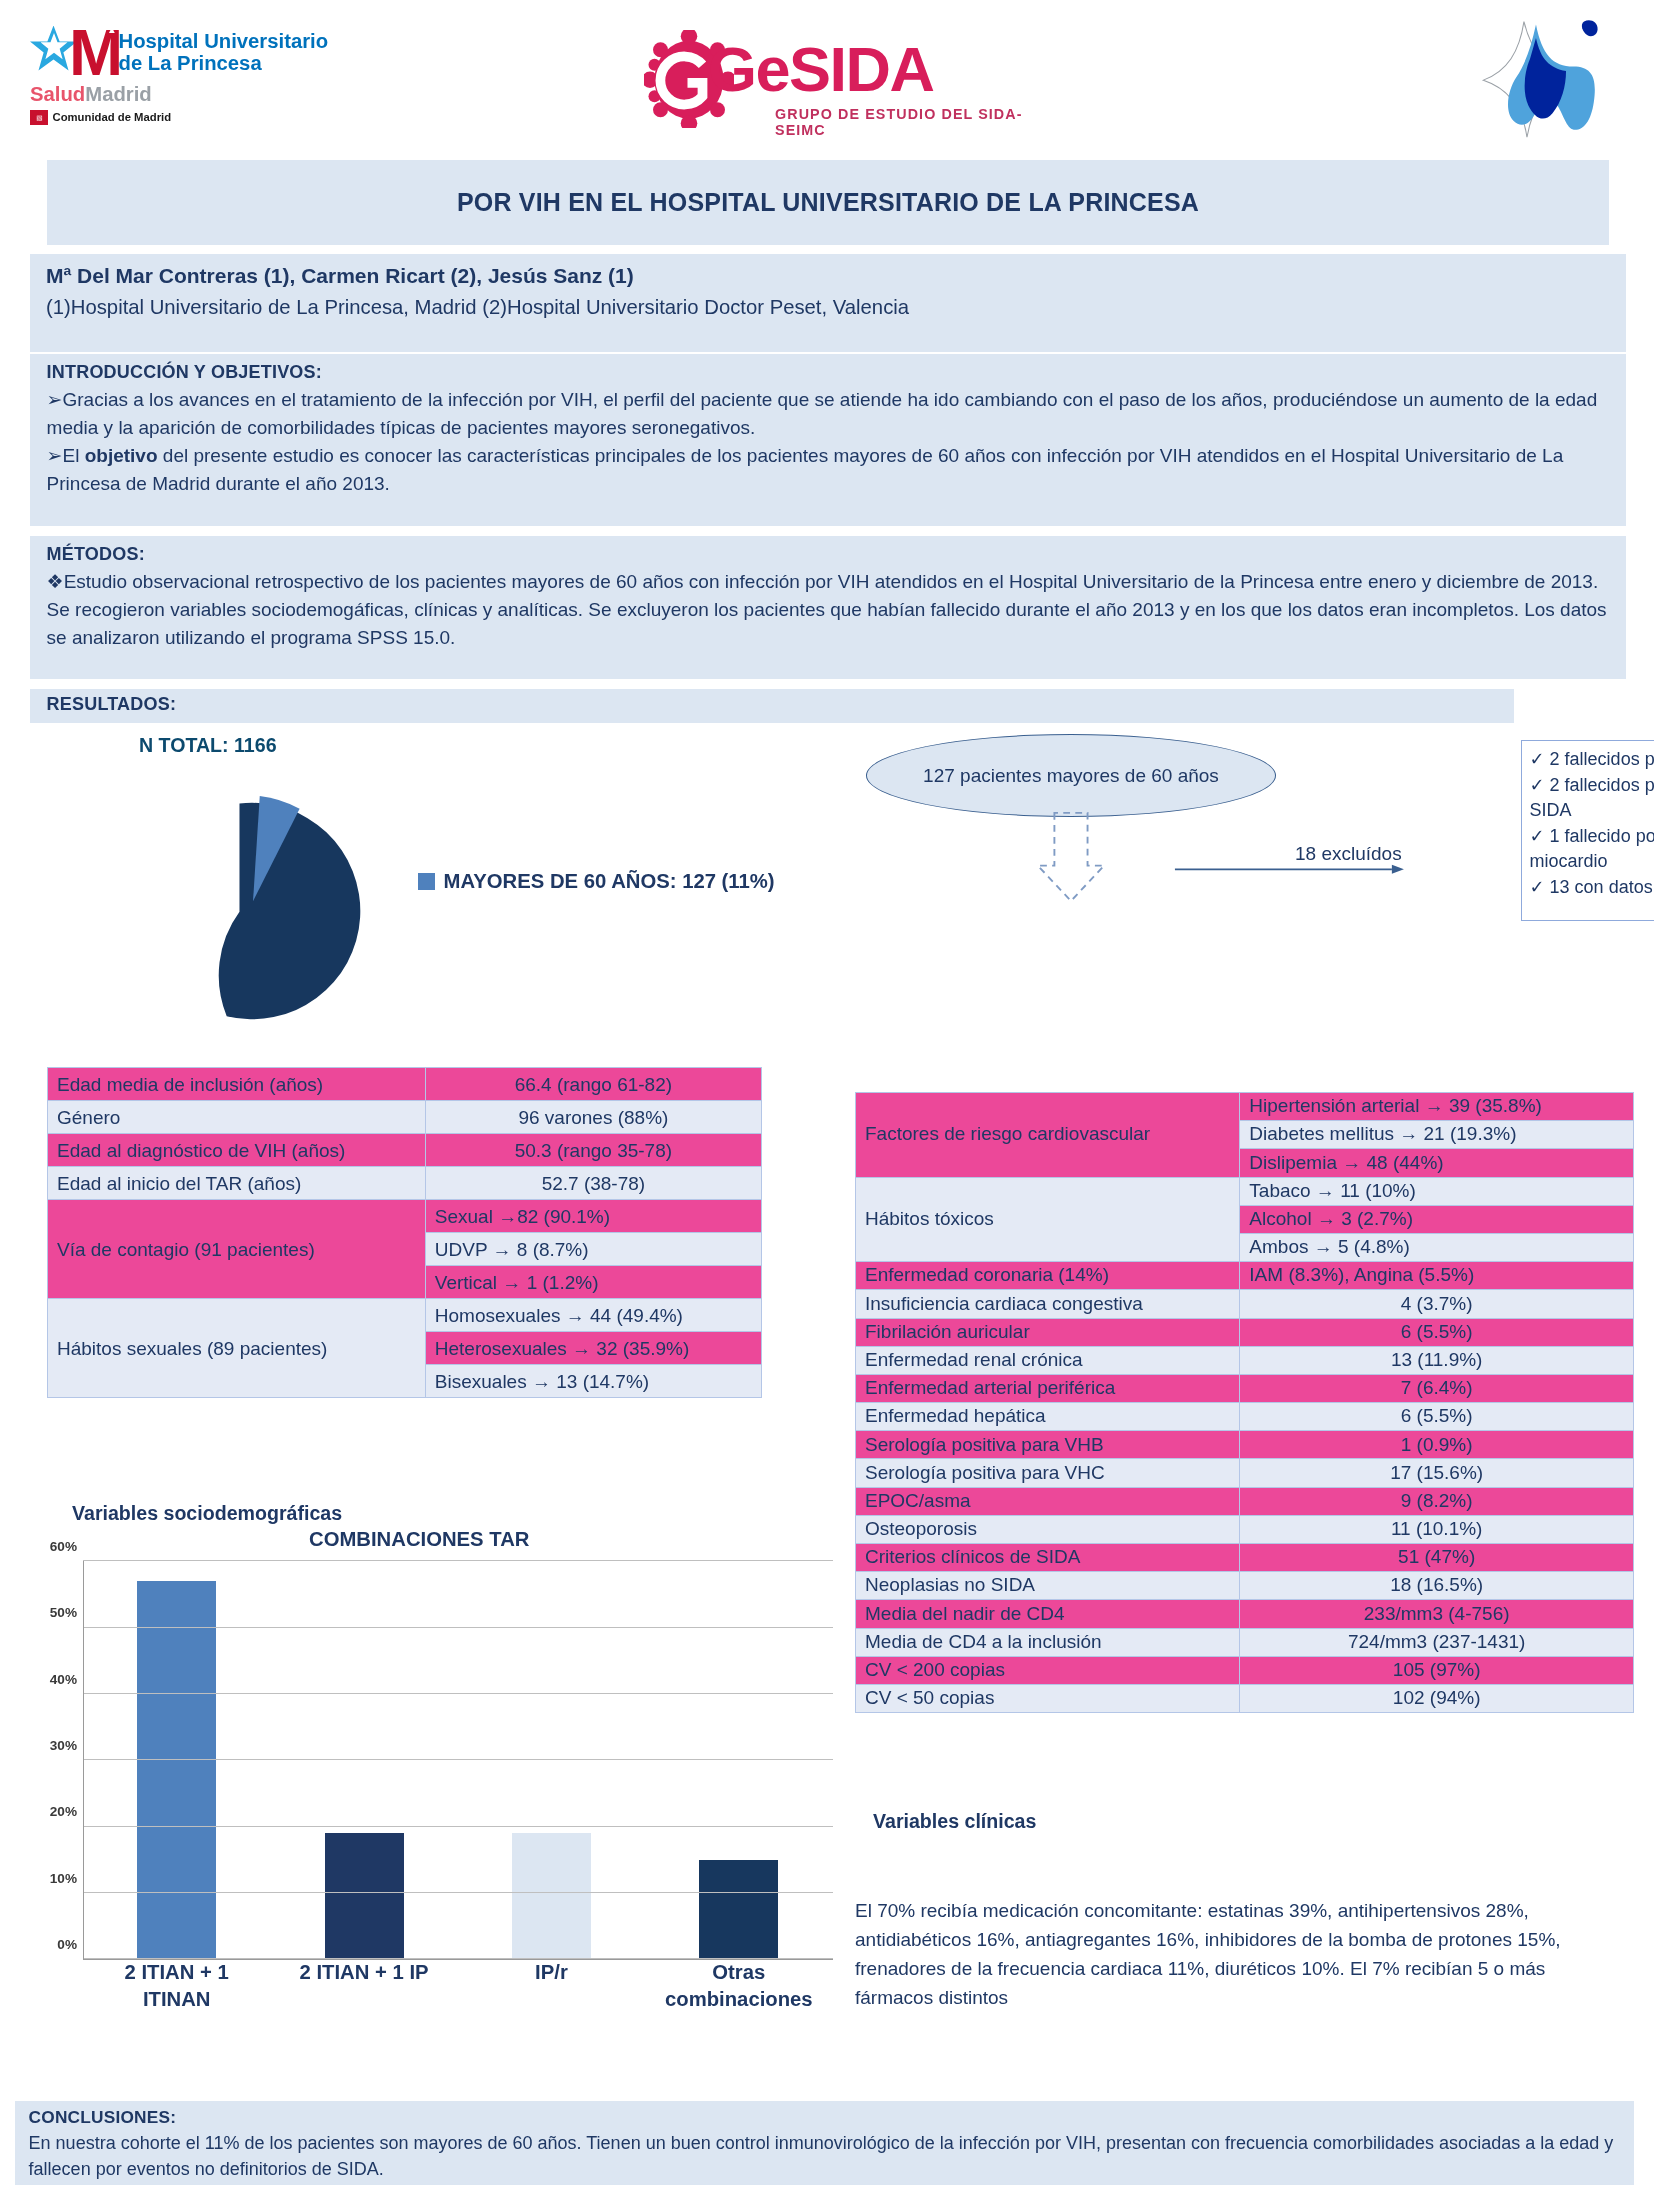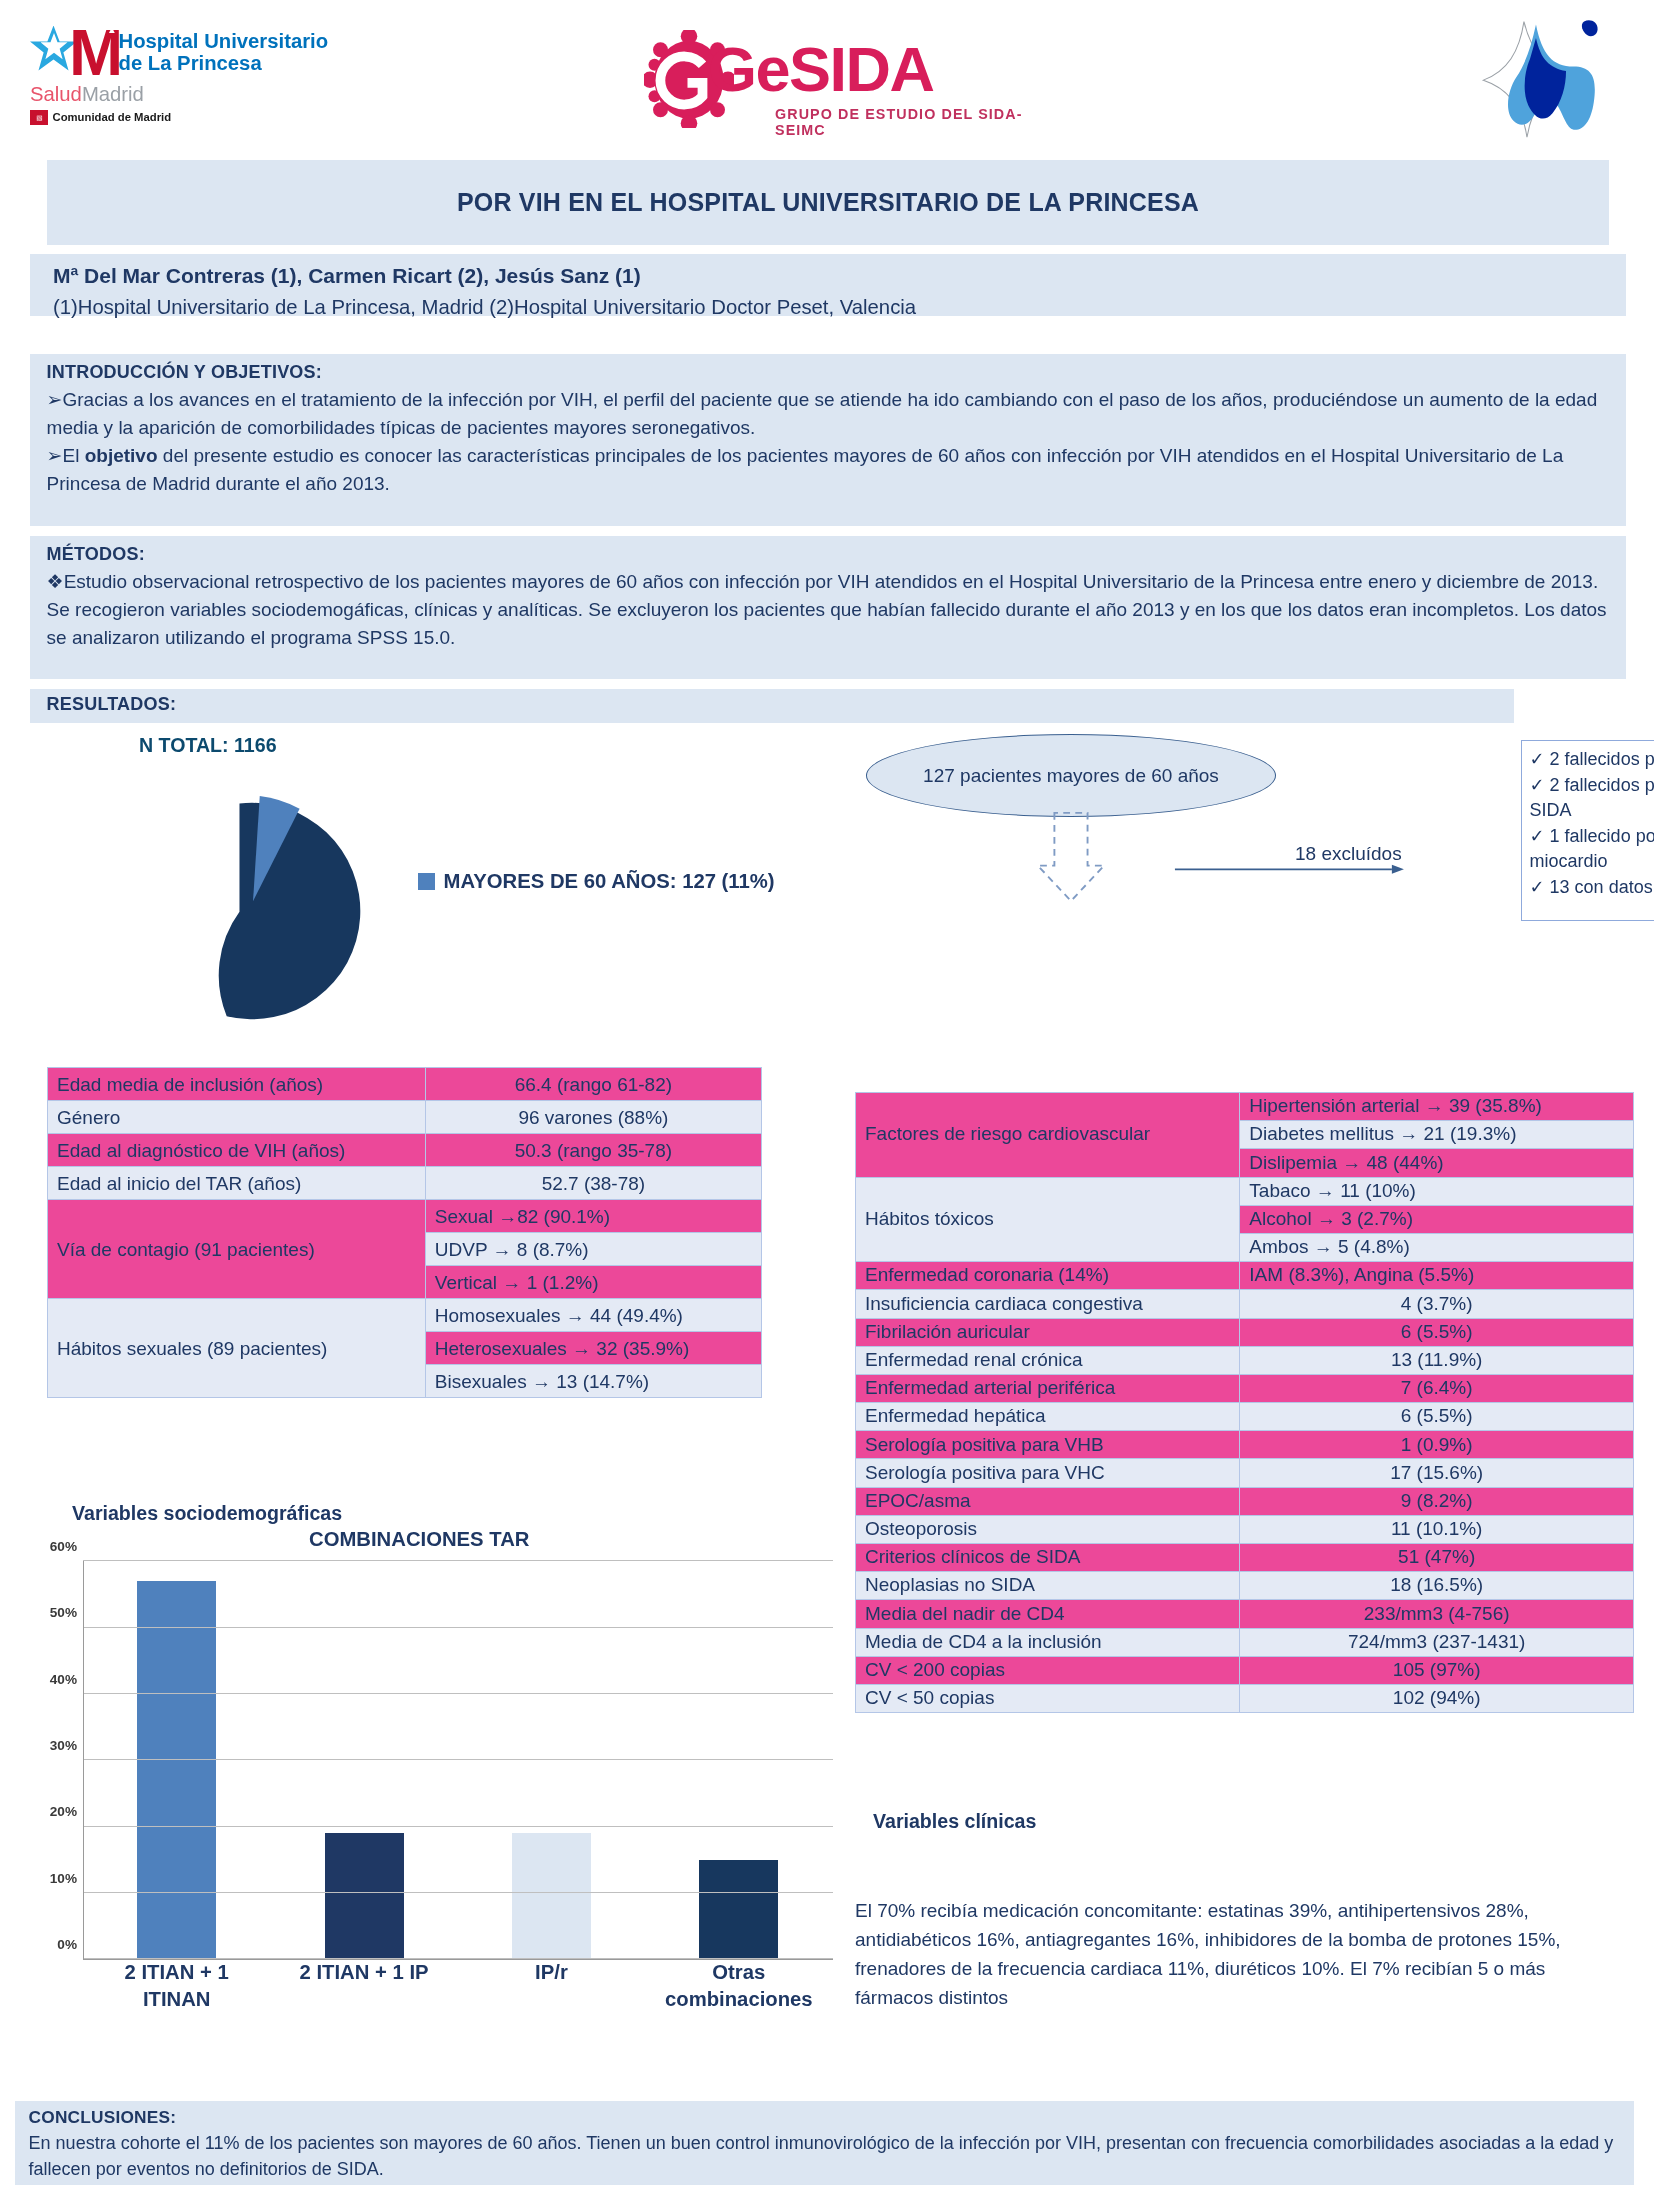--- a/index.html
+++ b/index.html
@@ -29,21 +29,21 @@
     background:#ffffff;
     clip-path: polygon(50% 0%, 63% 32%, 100% 32%, 71% 54%, 82% 90%, 50% 68%, 18% 90%, 29% 54%, 0% 32%, 37% 32%);
   }
   .hup-m {
     position:absolute; left:39px; top:0px;
     font-size:65px; font-weight:bold; color:#C8102E; line-height:59px;
     font-family:"Liberation Sans", sans-serif; letter-spacing:-3px;
   }
   .hup-crown { position:absolute; left:56px; top:1.5px; font-size:9.8px; color:#ffffff; letter-spacing:0.8px;}
   .hup-name { font-size:20.3px; font-weight:bold; color:#0072BC; line-height:22.6px; margin-left:7.5px; }
-  .hup-salud { font-size:20.3px; font-weight:normal; margin-top:1.5px; }
+  .hup-salud { font-size:20.3px; font-weight:bold; margin-top:1.5px; }
   .hup-salud .s1 { color:#E8546B; }
   .hup-salud .s2 { color:#9AA0A6; }
   .hup-cm { display:flex; align-items:center; margin-top:3.8px; }
   .cm-box {
     width:18px; height:15px; background:#C8102E; color:#fff;
     font-size:6.8px; text-align:center; line-height:15px; letter-spacing:-0.8px;
   }
   .cm-text { font-size:11.3px; font-weight:bold; color:#1a1a1a; margin-left:4.5px; }
 
   .logo-gesida { position:absolute; left:636px; top:13.6px; width:422px; height:132px; }
@@ -61,22 +61,22 @@
 
   
   .title-band {
     position:absolute; left:47px; top:160px; width:1562px; height:85px;
     background:#DCE6F2; display:flex; flex-direction:column;
     align-items:center; justify-content:center;
   }
   .title-line { font-size:25px; font-weight:bold; color:#1F3864; line-height:35px; letter-spacing:0.2px;}
 
   .authors-band {
-    position:absolute; left:30px; top:254px; width:1596px; height:62px;
-    background:#DCE6F2; padding:6px 23px;
+    position:absolute; left:30px; top:254px; width:1596px; height:98px;
+    background:#DCE6F2; padding:6px 16px;
   }
   .authors-1 { font-size:21px; font-weight:bold; color:#1F3864; line-height:32px; }
   .authors-2 { font-size:20.3px; color:#1F3864; line-height:30px; }
 
   
   .block {
     position:absolute; background:#DCE6F2; padding:7.5px 16.6px;
   }
   .block h3 { margin:0 0 3px 0; font-size:18px; font-weight:bold; color:#1F3864; letter-spacing:0.2px; }
   .block p { margin:0; font-size:19px; line-height:28px; color:#1F3864; }

